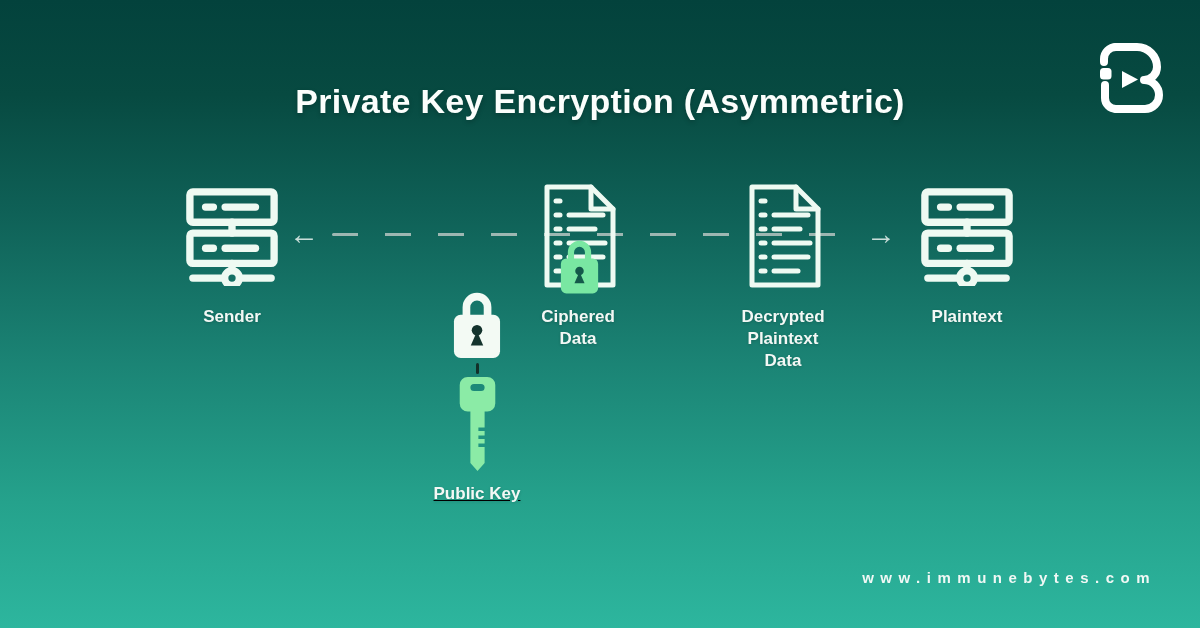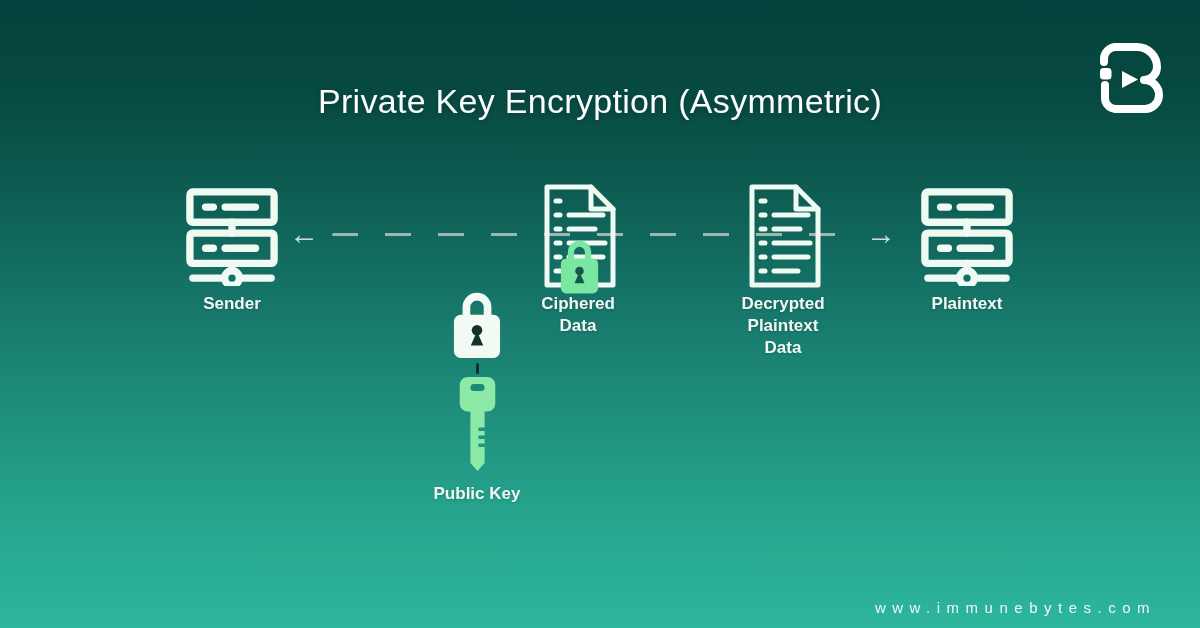--- a/index.html
+++ b/index.html
@@ -9,21 +9,21 @@
     position:relative;
     background:linear-gradient(180deg,
       #03423c 0%, #074a41 15%, #0f6157 34%,
       #1b8475 58%, #25a28c 80%, #2db69e 100%);
   }
   .canvas { position:absolute; inset:0; }
 
   .title {
     position:absolute; top:82px; left:0; right:0;
     text-align:center; color:#fbfefc;
-    font-size:34px; font-weight:normal; letter-spacing:.3px;
+    font-size:34px; font-weight:bold; letter-spacing:.3px;
     text-shadow:0 2px 5px rgba(0,0,0,.22);
   }
 
   .logo { position:absolute; left:1091px; top:39px; }
 
   
   .flow-line {
     position:absolute; left:332px; top:233px; width:524px; height:3px;
     background:repeating-linear-gradient(90deg,
       rgba(182,197,193,.85) 0 26px, transparent 26px 53px);
@@ -40,42 +40,42 @@
   
   .node {
     position:absolute; top:183px; width:140px; z-index:2;
     display:flex; flex-direction:column; align-items:center;
   }
   .icon-box {
     height:106px; width:100%; position:relative;
     display:flex; align-items:center; justify-content:center;
   }
   .node-label {
-    margin-top:4px; max-width:106px;
+    margin-top:17px; max-width:106px;
     text-align:center; color:#f3f8f5;
     font-size:17px; font-weight:bold; line-height:22px;
     text-shadow:0 1px 3px rgba(0,0,0,.18);
   }
   .doc-lock { position:absolute; left:48px; top:53px; }
 
   
   .key-group {
     position:absolute; top:287px; width:140px; z-index:3;
-    display:flex; flex-direction:column; align-items:center;
+    display:flex; flex-direction:column; align-items:center;text-decoration:underline;
   }
   .key-dash { width:3px; height:11px; margin:3px 0 2px 0; background:#123029; border-radius:2px; }
   .key-label {
     margin-top:12px; text-align:center; color:#f3f8f5;
     font-size:17px; font-weight:bold;
     text-shadow:0 1px 3px rgba(0,0,0,.18);
   }
 
   .website {
     position:absolute; top:569px; right:44px;
-    color:#f0f8f5; font-size:15px; letter-spacing:6.5px; font-weight:normal;margin-top:30px;
+    color:#f0f8f5; font-size:15px; letter-spacing:6.5px; font-weight:bold;
   }
 </style>
 </head>
 <body>
 
 <div class="canvas">
 
   <div class="title">Private Key Encryption (Asymmetric)</div>
 
   <div class="logo">

